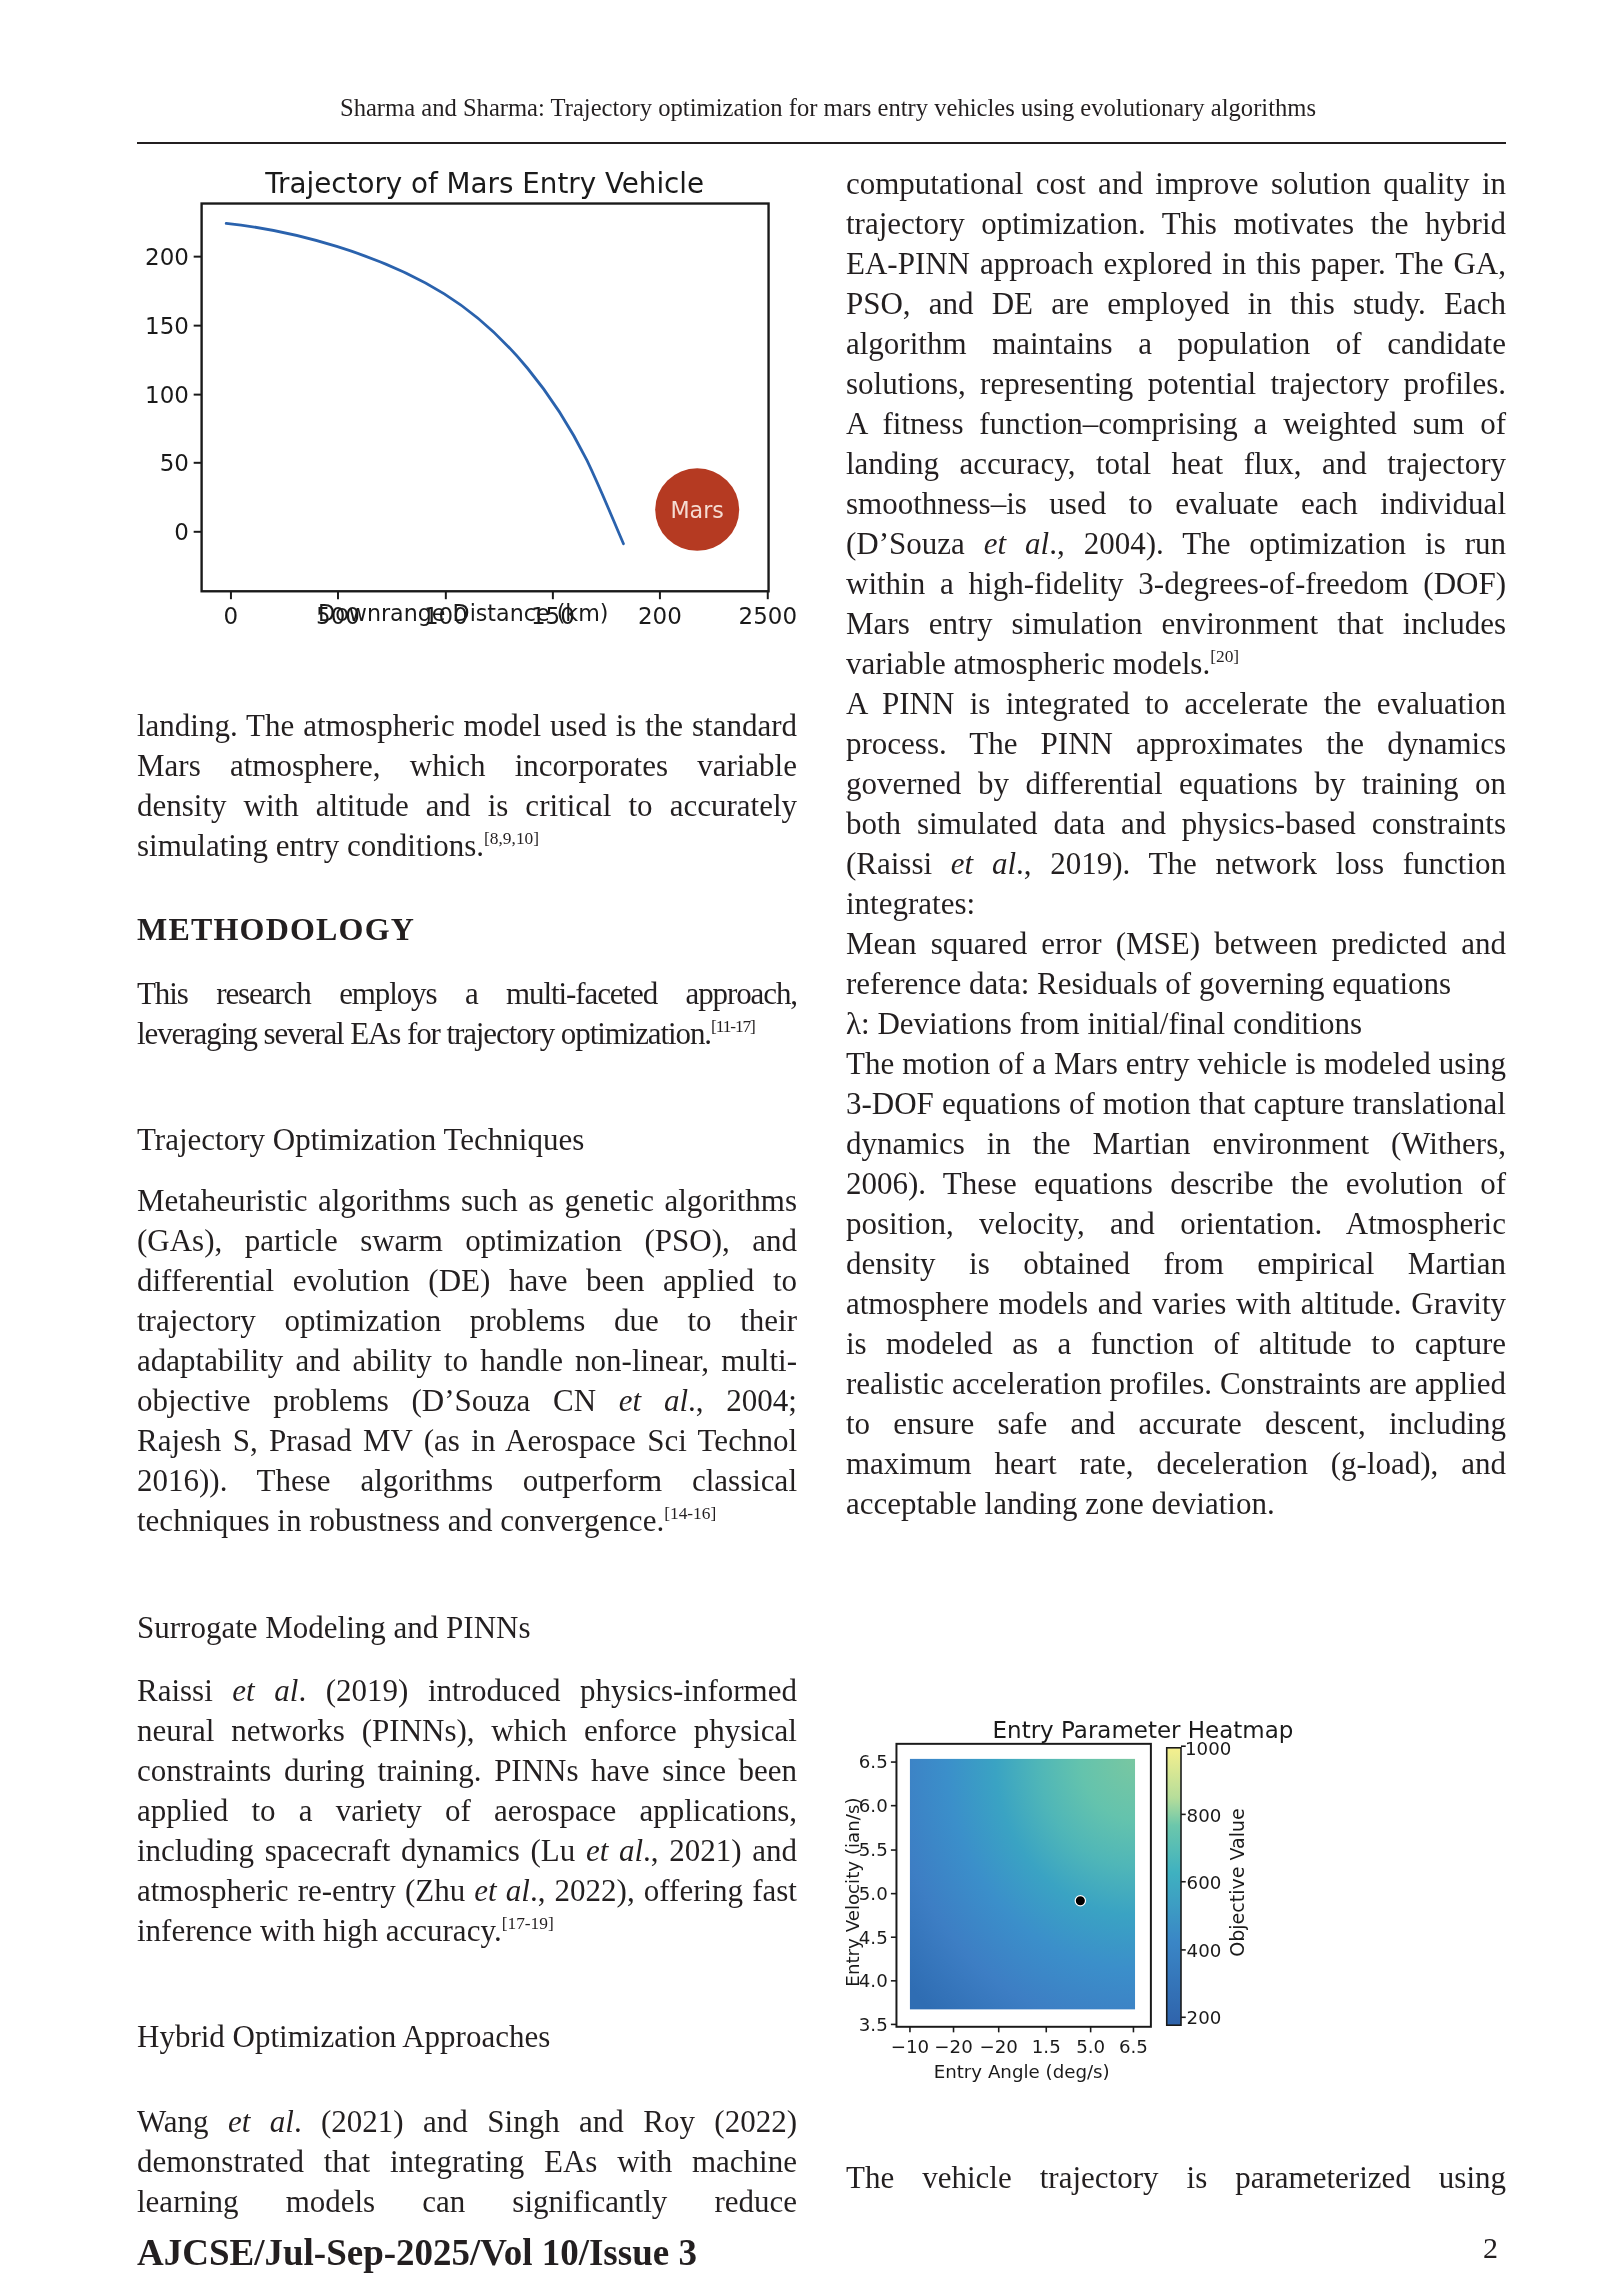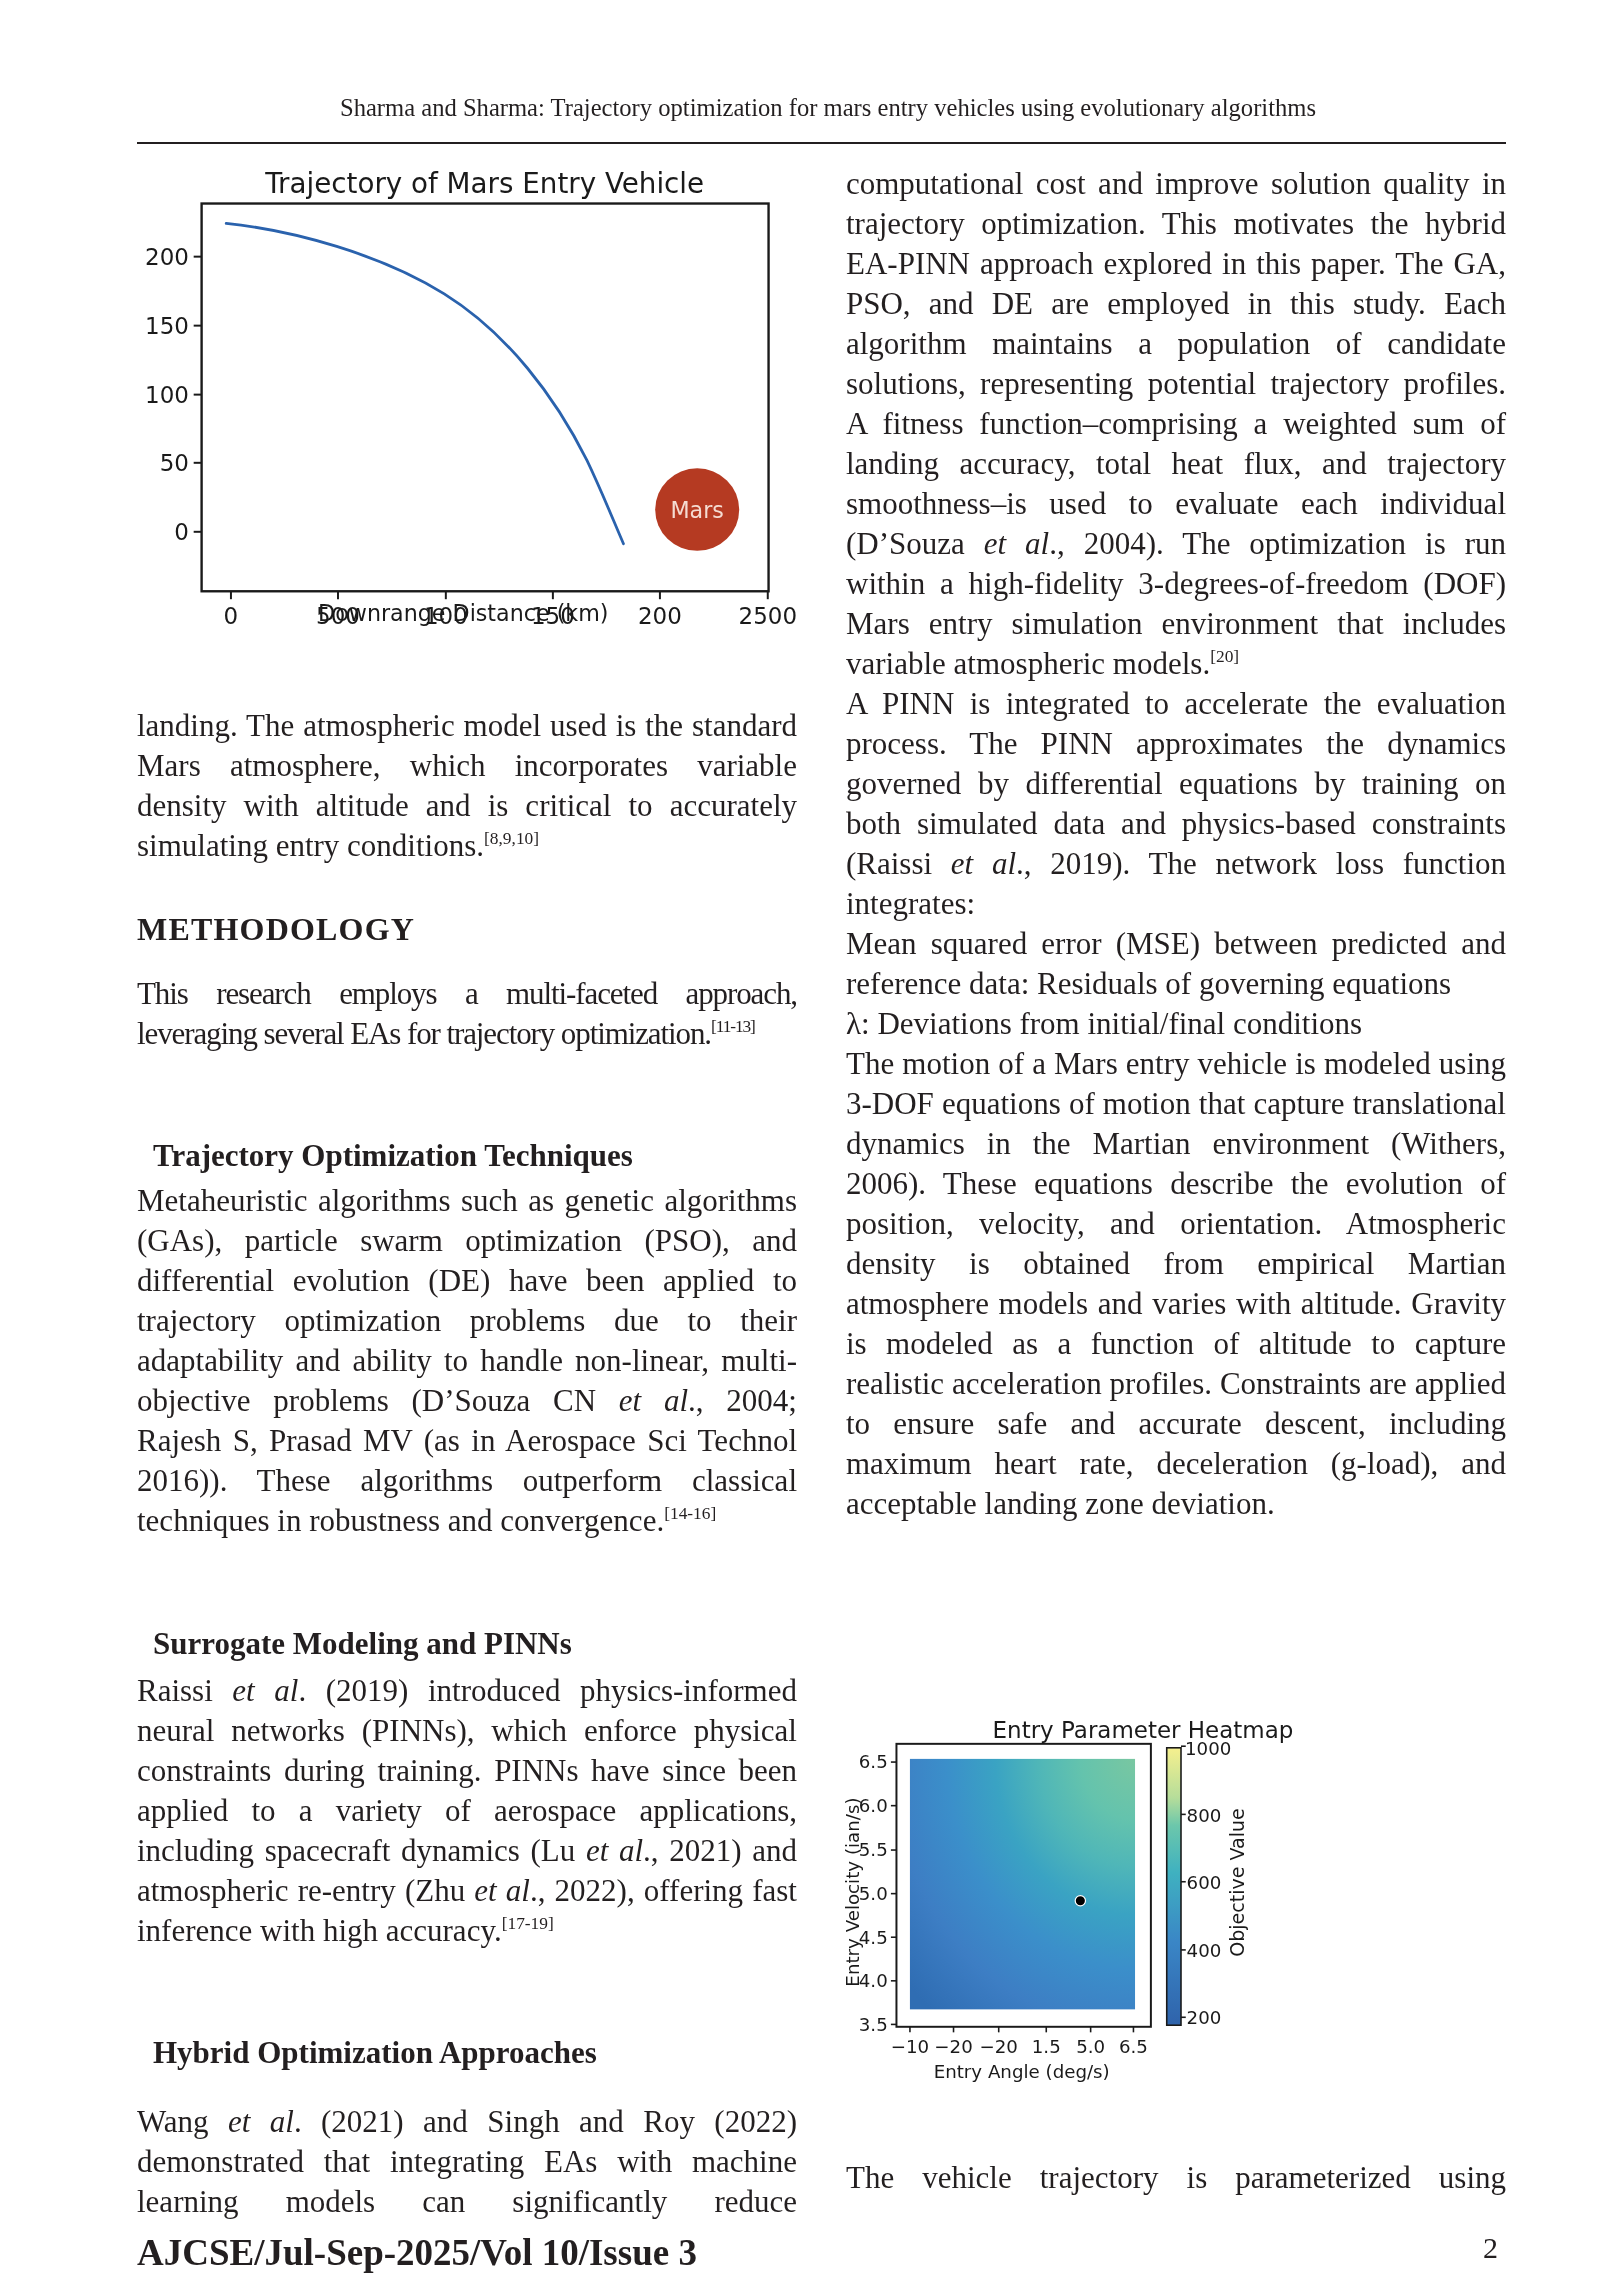--- a/index.html
+++ b/index.html
@@ -5,21 +5,21 @@
   html, body { margin: 0; padding: 0; background: #ffffff; }
   body { width: 1624px; height: 2295px; position: relative; overflow: hidden;
          font-family: "Liberation Serif", "DejaVu Serif", serif; color: #231f20; }
   .abs { position: absolute; }
   .running-head { left: 0; width: 1316px; top: 94px; text-align: right; font-size: 24.6px; color: #231f20; }
   .head-rule { left: 137px; width: 1369px; top: 142px; height: 2.4px; background: #231f20; }
   .col { position: absolute; width: 660px; font-size: 31px; line-height: 40px; text-align: justify; }
   .col p { margin: 0; }
   .col sup { font-size: 17.4px; line-height: 0; vertical-align: 12px; }
   .h1 { font-weight: bold; font-size: 32px; letter-spacing: 1.2px; margin: 0; }
-  .h2 { font-weight: bold; font-size: 31px; margin: 16px; }
+  .h2 { font-weight: normal; font-size: 31px; margin: 0; }
   .condensed { letter-spacing: -1.1px; word-spacing: 0px; }
   .footer-left { left: 137px; top: 2231px; font-weight: bold; font-size: 37px; }
   .footer-right { left: 1483px; top: 2231px; font-size: 30px; }
   .chart-text { font-family: "DejaVu Sans", "Liberation Sans", sans-serif; fill: #1a1a1a; }
 </style>
 </head>
 <body>
 
 <div class="abs running-head">Sharma and Sharma: Trajectory optimization for mars entry vehicles using evolutionary algorithms</div>
 <div class="abs head-rule"></div>
@@ -68,21 +68,21 @@
 </svg>
 
 <div class="col" style="left:137px; top:682px;margin-top:24px;">
   <p><span>landing. The atmospheric model used is the standard Mars atmosphere, which incorporates variable density with altitude and is critical to accurately simulating entry conditions.</span><sup>[8,9,10]</sup></p>
 </div>
 
 <div class="col" style="left:137px; top:909px;">
   <h1 class="h1">METHODOLOGY</h1>
 </div>
 <div class="col condensed" style="left:137px; top:974px;">
-  <p><span>This research employs a multi-faceted approach, leveraging several EAs for trajectory optimization.</span><sup>[11-13]</sup></p>
+  <p><span>This research employs a multi-faceted approach, leveraging several EAs for trajectory optimization.</span><sup>[11-17]</sup></p>
 </div>
 
 <div class="col" style="left:137px; top:1120px;">
   <h2 class="h2">Trajectory Optimization Techniques</h2>
 </div>
 <div class="col" style="left:137px; top:1181px;">
   <p><span>Metaheuristic algorithms such as genetic algorithms (GAs), particle swarm optimization (PSO), and differential evolution (DE) have been applied to trajectory optimization problems due to their adaptability and ability to handle non-linear, multi-objective problems (D’Souza CN </span><i>et al</i><span>., 2004; Rajesh S, Prasad MV (as in Aerospace Sci Technol 2016)). These algorithms outperform classical techniques in robustness and convergence.</span><sup>[14-16]</sup></p>
 </div>
 
 <div class="col" style="left:137px; top:1608px;">

